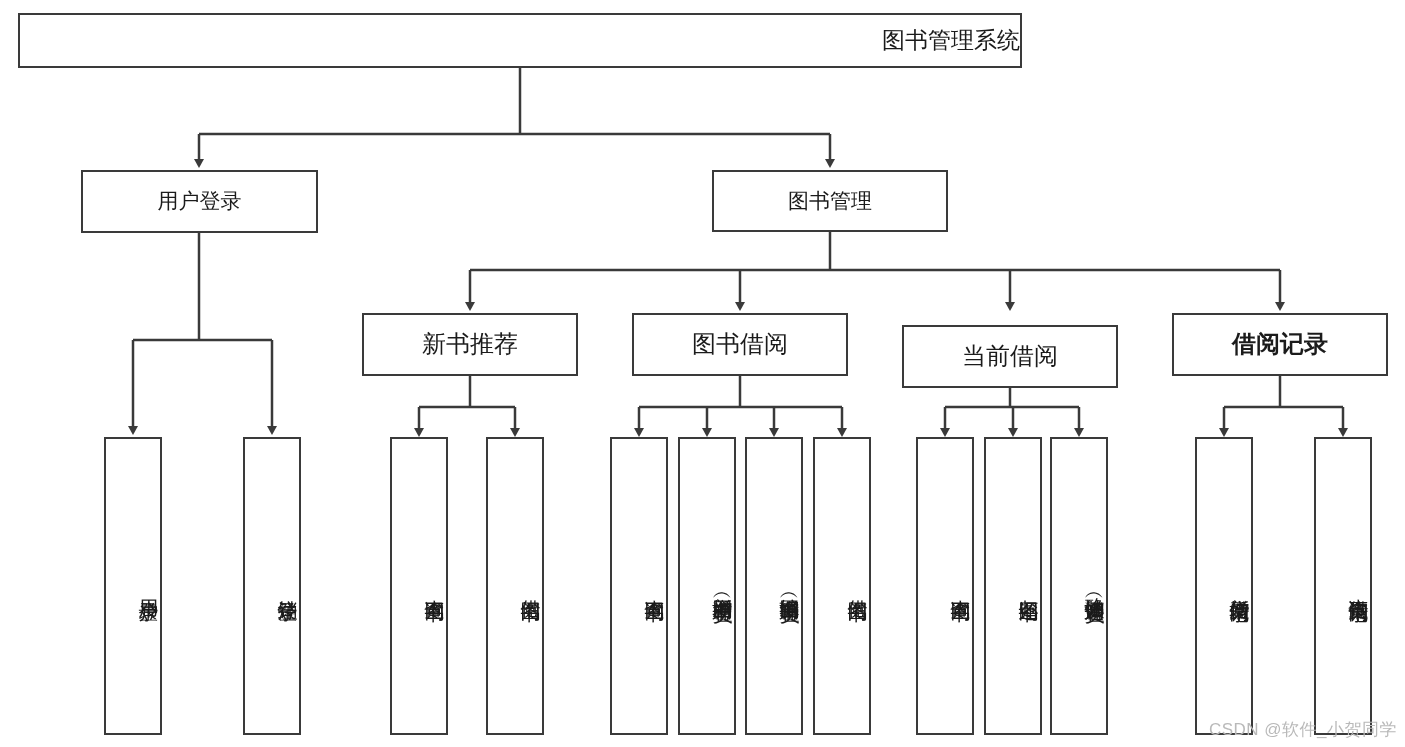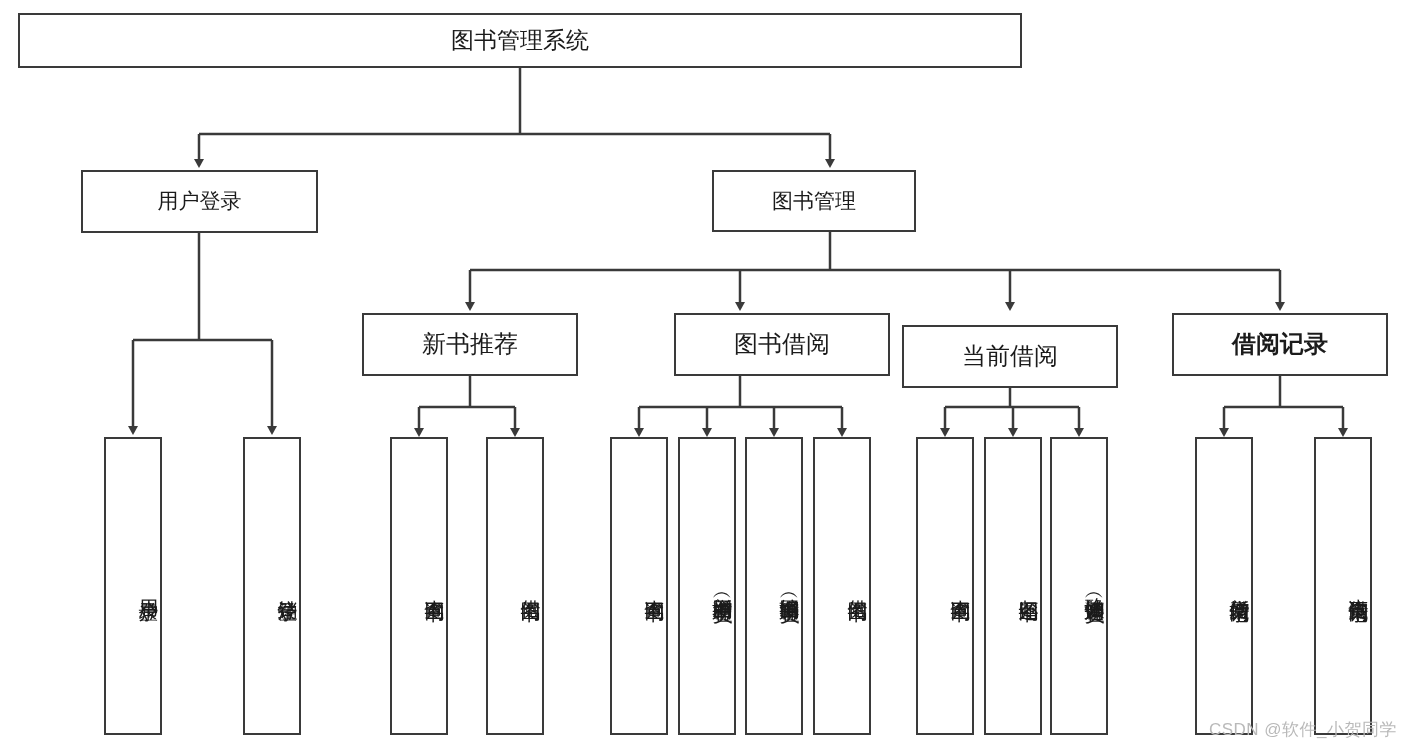--- a/index.html
+++ b/index.html
@@ -120,35 +120,35 @@
       <path d="M1013,407 L1013,429" marker-end="url(#arrow)"></path>
       <path d="M1079,407 L1079,429" marker-end="url(#arrow)"></path>
 
       <path d="M1280,376 L1280,407"></path>
       <path d="M1224,407 L1343,407"></path>
       <path d="M1224,407 L1224,429" marker-end="url(#arrow)"></path>
       <path d="M1343,407 L1343,429" marker-end="url(#arrow)"></path>
     </g>
   </svg>
 
-  <div class="node root" style="left:18px; top:13px; width:1004px; height:55px;">
+  <div class="node root" style="left:18px; top:13px; width:1004px; height:55px;justify-content:flex-end;">
     <span>图书管理系统</span>
   </div>
 
   <div class="node level2" style="left:81px; top:170px; width:237px; height:63px;">
     <span>用户登录</span>
   </div>
-  <div class="node level2" style="left:712px; top:170px; width:204px; height:62px;">
+  <div class="node level2" style="left:712px; top:170px; width:236px; height:62px;">
     <span>图书管理</span>
   </div>
 
   <div class="node level3" style="left:362px; top:313px; width:216px; height:63px;">
     <span>新书推荐</span>
   </div>
-  <div class="node level3" style="left:632px; top:313px; width:216px; height:63px;margin-left:42px;">
+  <div class="node level3" style="left:632px; top:313px; width:216px; height:63px;">
     <span>图书借阅</span>
   </div>
   <div class="node level3" style="left:902px; top:313px; width:216px; height:63px;margin-top:12px;">
     <span>当前借阅</span>
   </div>
   <div class="node level3" style="left:1172px; top:313px; width:216px; height:63px;font-weight:bold;">
     <span>借阅记录</span>
   </div>
 
   <div class="node leaf" style="left:104px; top:437px; width:58px; height:298px;">

